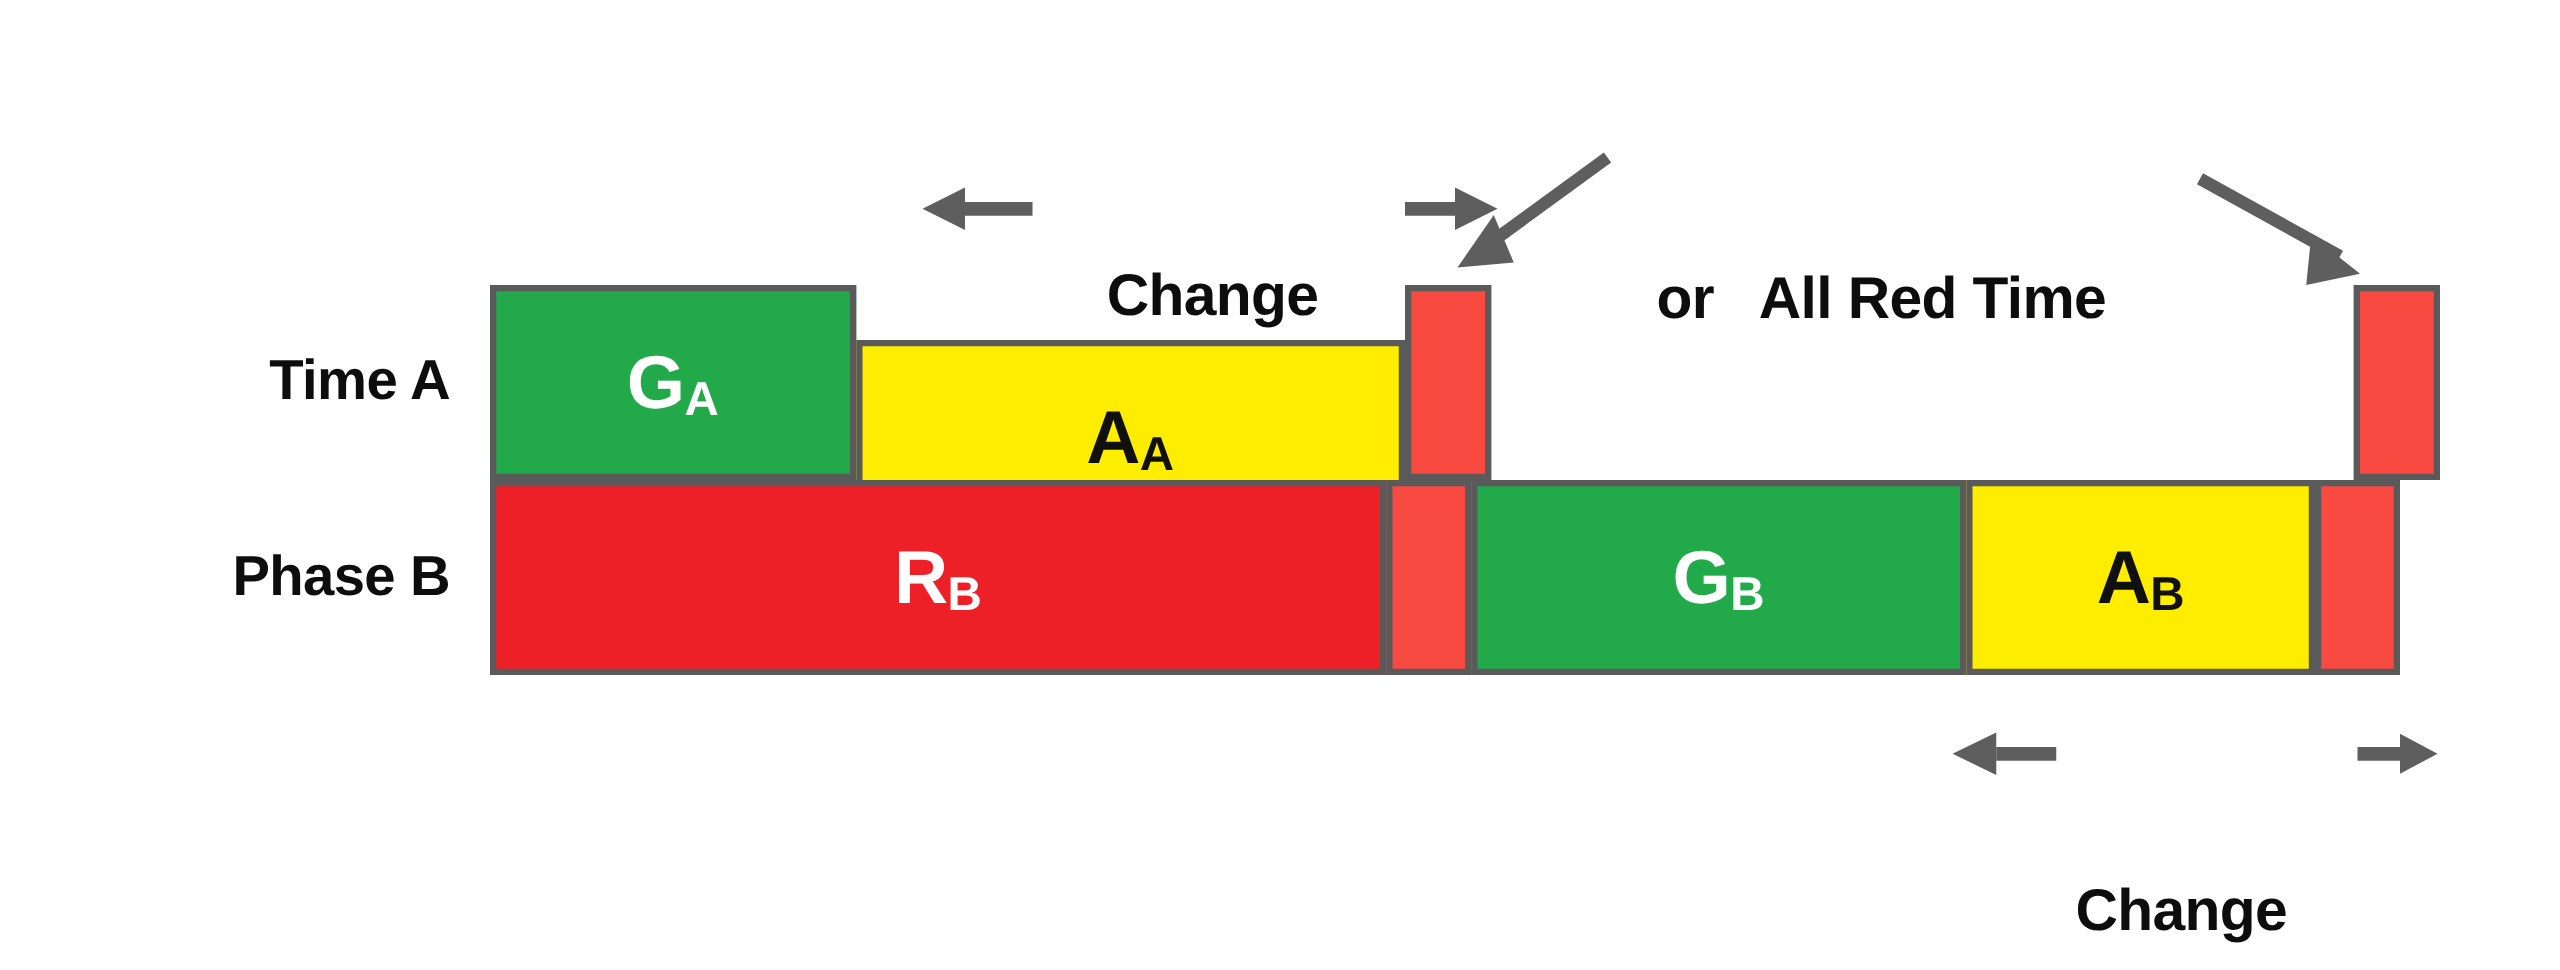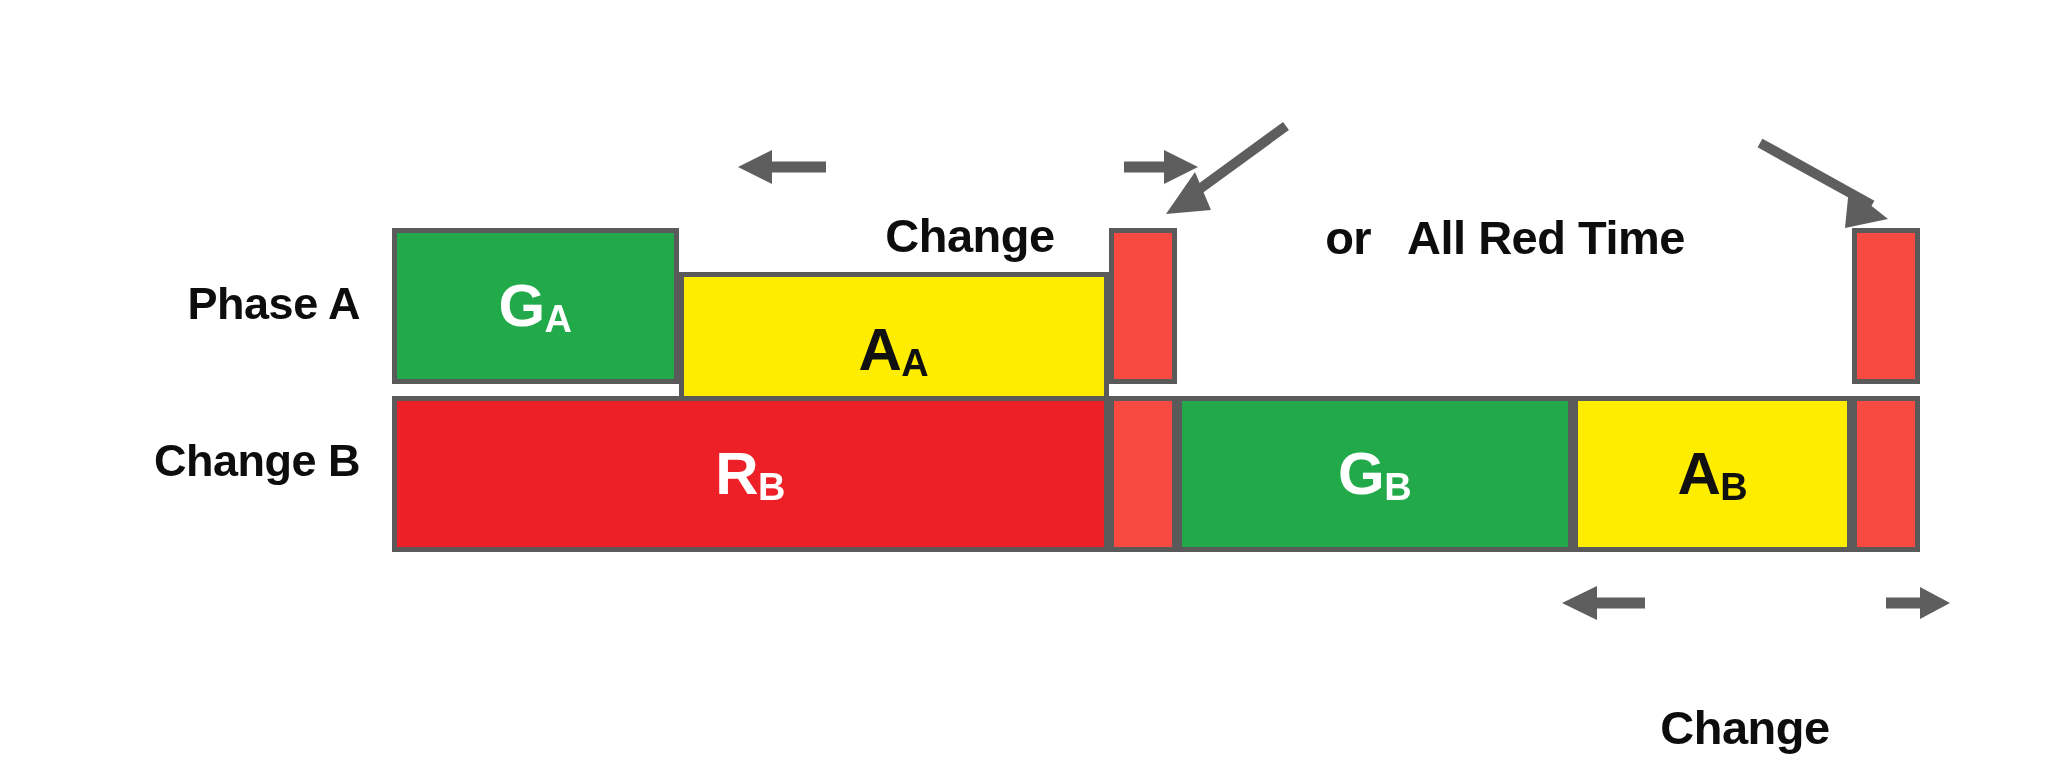--- a/index.html
+++ b/index.html
@@ -72,22 +72,22 @@
     top: 228px;
     width: 1528px;
     height: 312px;
   }
   .row {
     position: absolute;
     left: 0;
     width: 100%;
     height: 156px;
   }
-  .row-a { top: 0; }
-  .row-b { top: 168px; }
+  .row-a { top: 0; padding-left: 32px; }
+  .row-b { top: 156px; }
 
   .cell {
     position: absolute;
     top: 0;
     height: 100%;
     box-sizing: border-box;
     border: 5px solid #5a5a5a;
     display: flex;
     align-items: center;
     justify-content: center;
@@ -162,22 +162,22 @@
       <line x1="1645" y1="603" x2="1597" y2="603" stroke="#5e5e5e" stroke-width="11"></line>
       <polygon points="1597,586 1597,620 1562,603" fill="#5e5e5e"></polygon>
     </g>
 
     <g>
       <line x1="1886" y1="603" x2="1920" y2="603" stroke="#5e5e5e" stroke-width="11"></line>
       <polygon points="1920,587 1920,619 1950,603" fill="#5e5e5e"></polygon>
     </g>
   </svg>
 
-  <div class="phase-label phase-label-a">Phase A</div>
-  <div class="phase-label phase-label-b">Change B</div>
+  <div class="phase-label phase-label-a">Time A</div>
+  <div class="phase-label phase-label-b">Phase B</div>
 
   <div class="chart">
     <div class="row row-a" id="row-a">
         <div class="cell" style="left: 0%; width: 18.75%; background: rgb(34, 169, 74); border-color: rgb(90, 90, 90);">
           <span class="cell-label txt-white"><span>G</span><span class="sub">A</span></span>
         </div>
         <div class="cell" style="left: 18.75%; width: 28.15%; background: rgb(255, 237, 0); border-color: rgb(90, 90, 90); margin-top: 44px;">
           <span class="cell-label txt-black"><span>A</span><span class="sub">A</span></span>
         </div>
         <div class="cell" style="left: 46.9%; width: 4.45%; background: rgb(249, 74, 66); border-color: rgb(90, 90, 90);"></div>

